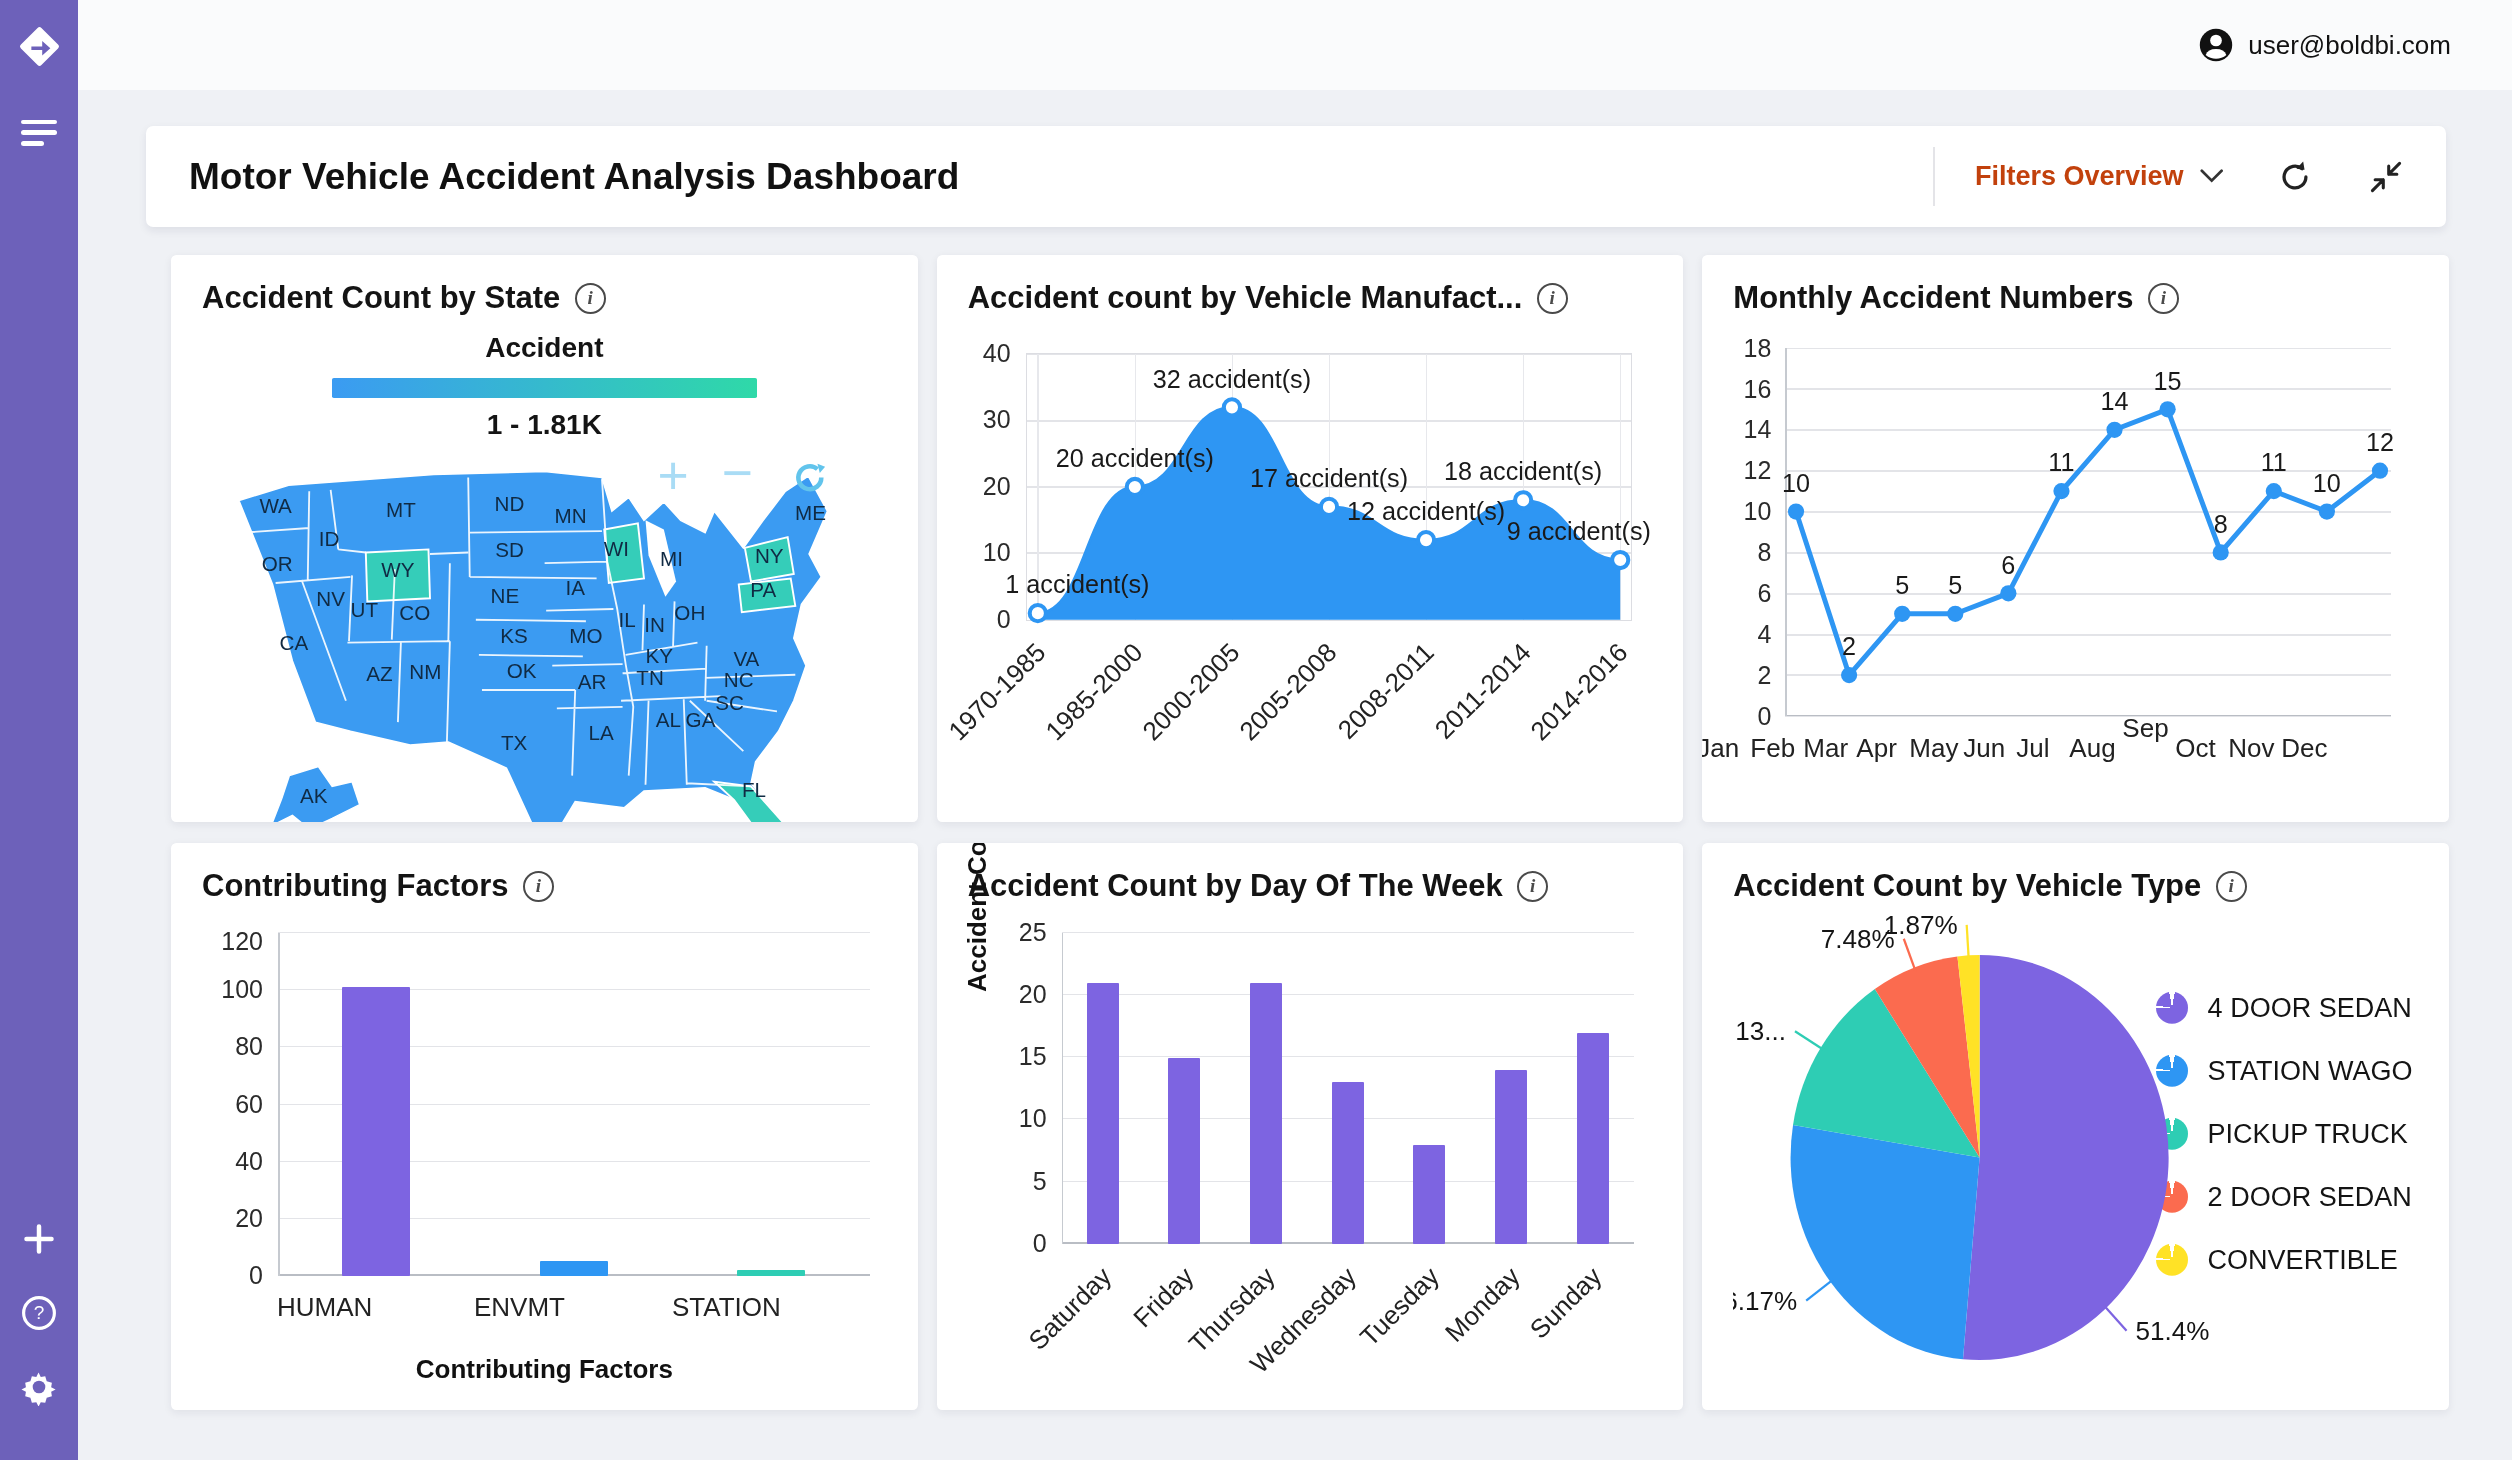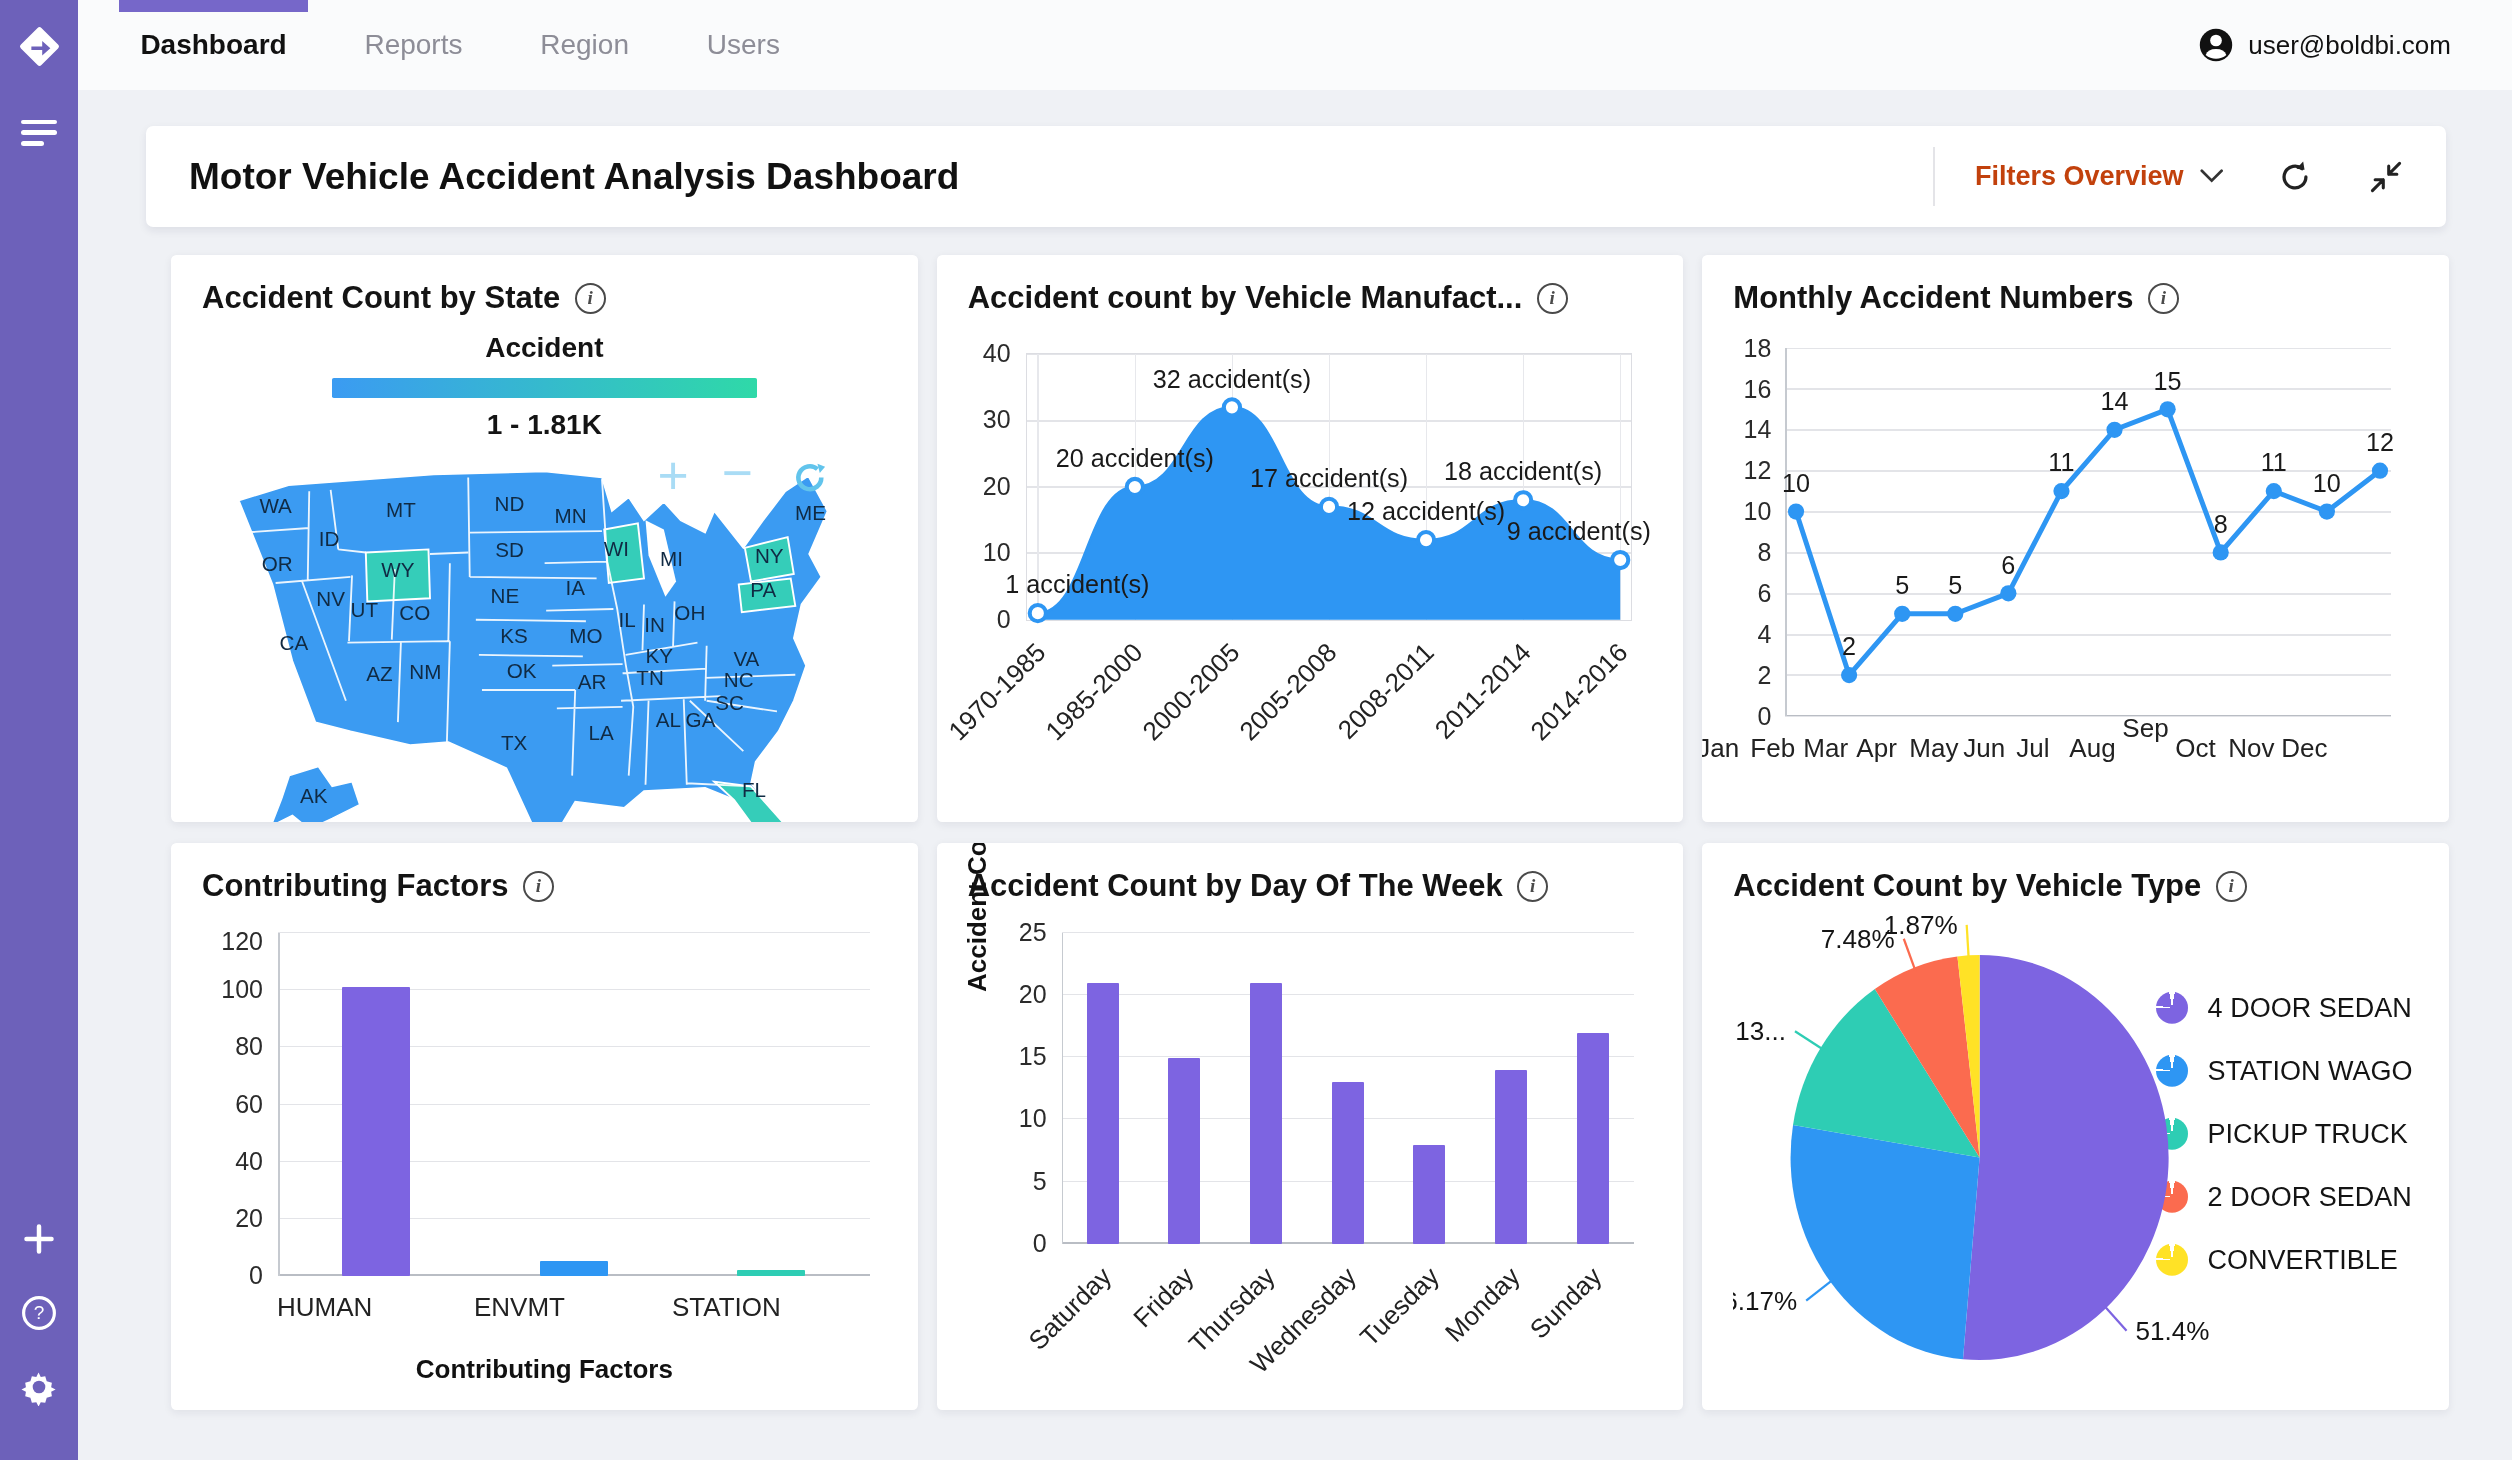--- a/index.html
+++ b/index.html
@@ -104,26 +104,20 @@
     <div class="side-ic">
       <svg width="38" height="38" viewBox="0 0 42 42">
         <path fill="#fff" d="M21 2 l3 6 6-1 2 7 7 2-1 6 6 3-6 3 1 6-7 2-2 7-6-1-3 6-3-6-6 1-2-7-7-2 1-6-6-3 6-3-1-6 7-2 2-7 6 1z" transform="scale(.82) translate(4,4)"></path>
         <circle cx="21" cy="21" r="7" fill="#6D61BA"></circle>
       </svg>
     </div>
   </div>
 </div>
 
 <div class="nav">
-  <div class="tabs">
-    <div class="tab active">Dashboard</div>
-    <div class="tab">Reports</div>
-    <div class="tab">Region</div>
-    <div class="tab">Users</div>
-  </div>
   <div class="nav-right">
     <svg width="36" height="36" viewBox="0 0 40 40">
       <circle cx="20" cy="20" r="18" fill="#111"></circle>
       <circle cx="20" cy="15" r="6.5" fill="#fff"></circle>
       <path d="M8.5 31 a12 9 0 0 1 23 0 a18 18 0 0 1 -23 0z" fill="#fff"></path>
     </svg>
     <span class="email">user@boldbi.com</span>
   </div>
 </div>
 

